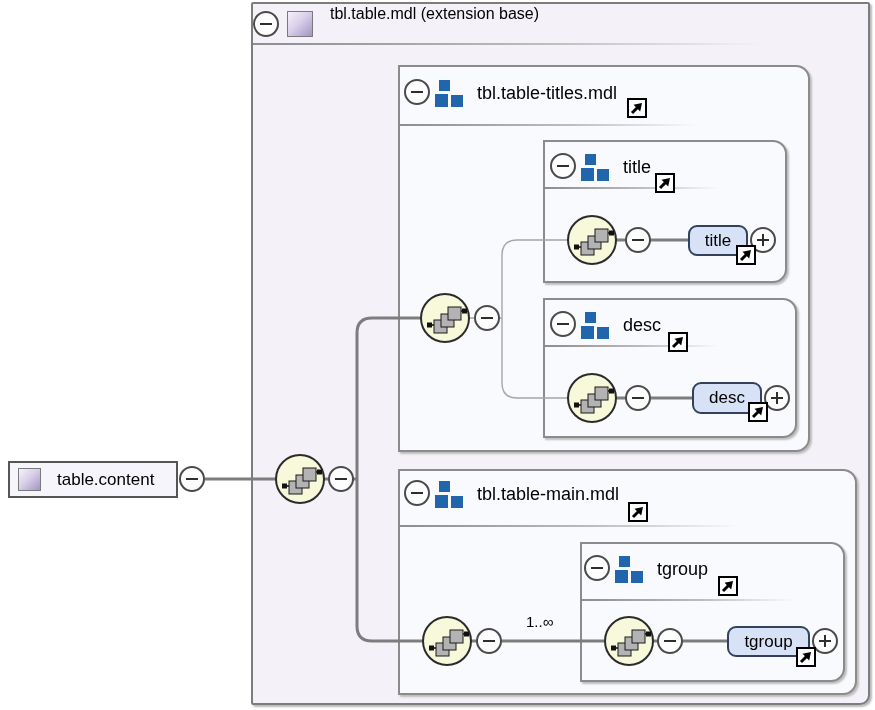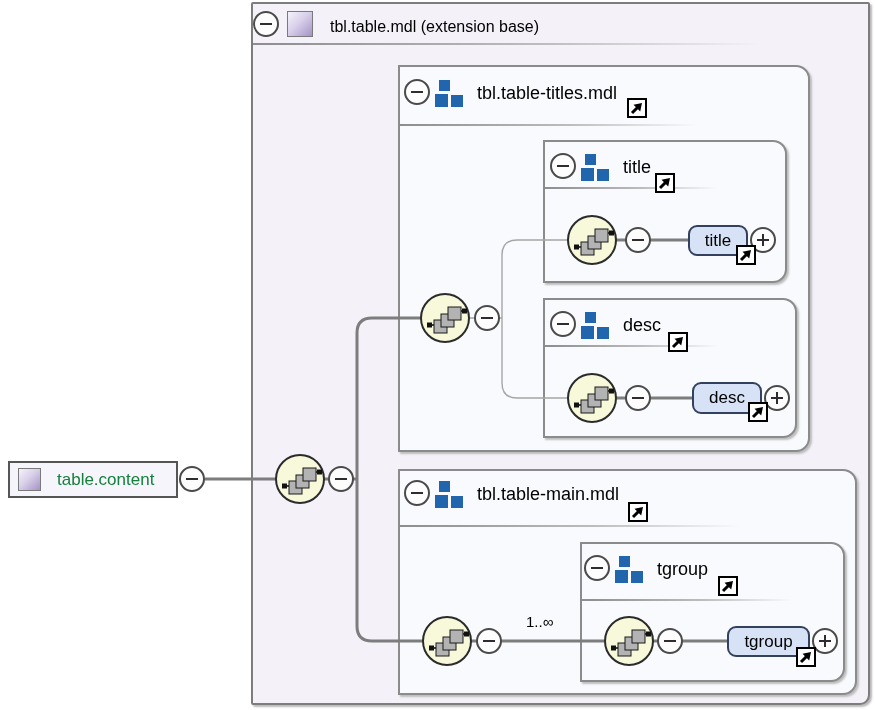--- a/index.html
+++ b/index.html
@@ -29,21 +29,21 @@
   .seq{position:absolute;width:50px;height:50px;border:2px solid #2b2b2b;border-radius:50%;
        background:#f8f8da;box-sizing:border-box;z-index:10;}
   .seq svg{position:absolute;left:0;top:0;}
 
   .el-box{position:absolute;background:#d8e2f6;border:2px solid #33415e;border-radius:9px;
           box-sizing:border-box;display:flex;align-items:center;justify-content:center;
           font-size:17px;color:#000;z-index:10;}
   .root-box{position:absolute;left:8px;top:461px;width:170px;height:37px;background:#f7f5fc;
           border:2px solid #555;box-sizing:border-box;z-index:10;}
   .root-box .lbl{position:absolute;left:47px;top:50%;transform:translateY(-50%);
-          font-size:17px;color:#15803d;white-space:nowrap;}
+          font-size:17px;color:#000000;white-space:nowrap;}
 
   .hdr-label{position:absolute;font-size:18px;color:#000;white-space:nowrap;
              transform:translateY(-50%);z-index:10;}
   .outer-title{font-size:16px;}
   .card-label{position:absolute;font-size:15px;color:#000;z-index:10;}
 
   .purple-icon{position:absolute;width:26px;height:26px;border:1px solid #7a7a7a;
        box-sizing:border-box;z-index:10;
        background:linear-gradient(135deg,#f6f2fb 0%,#d9d0ea 45%,#a493c6 100%);}
   .purple-icon.small{width:23px;height:23px;}
@@ -85,21 +85,21 @@
     <g stroke="#a5a5a5" stroke-width="1.4" fill="none">
       <path d="M469 318 H502"></path>
       <path d="M502 303 V255 Q502 240 517 240 H568"></path>
       <path d="M502 333 V383 Q502 398 517 398 H568"></path>
       <path d="M502 303 V333"></path>
     </g>
   </svg>
 
   <div class="circle-btn" style="left:253px;top:11px;"></div>
   <div class="purple-icon" style="left:287px;top:11px;"></div>
-  <div class="hdr-label outer-title" style="left:330px;top:27px;text-align:center;">tbl.table.mdl (extension base)</div>
+  <div class="hdr-label outer-title" style="left:330px;top:14px;text-align:center;">tbl.table.mdl (extension base)</div>
 
   <div class="root-box">
     <div class="purple-icon small" style="left:8px;top:5px;"></div>
     <div class="lbl">table.content</div>
   </div>
   <div class="circle-btn" style="left:179px;top:466px;"></div>
 
   <div class="seq" style="left:275px;top:454px;">
     <svg width="50" height="50" viewBox="0 0 50 50">
       <line x1="7" y1="30" x2="15" y2="30" stroke="#111" stroke-width="1.6"></line>

